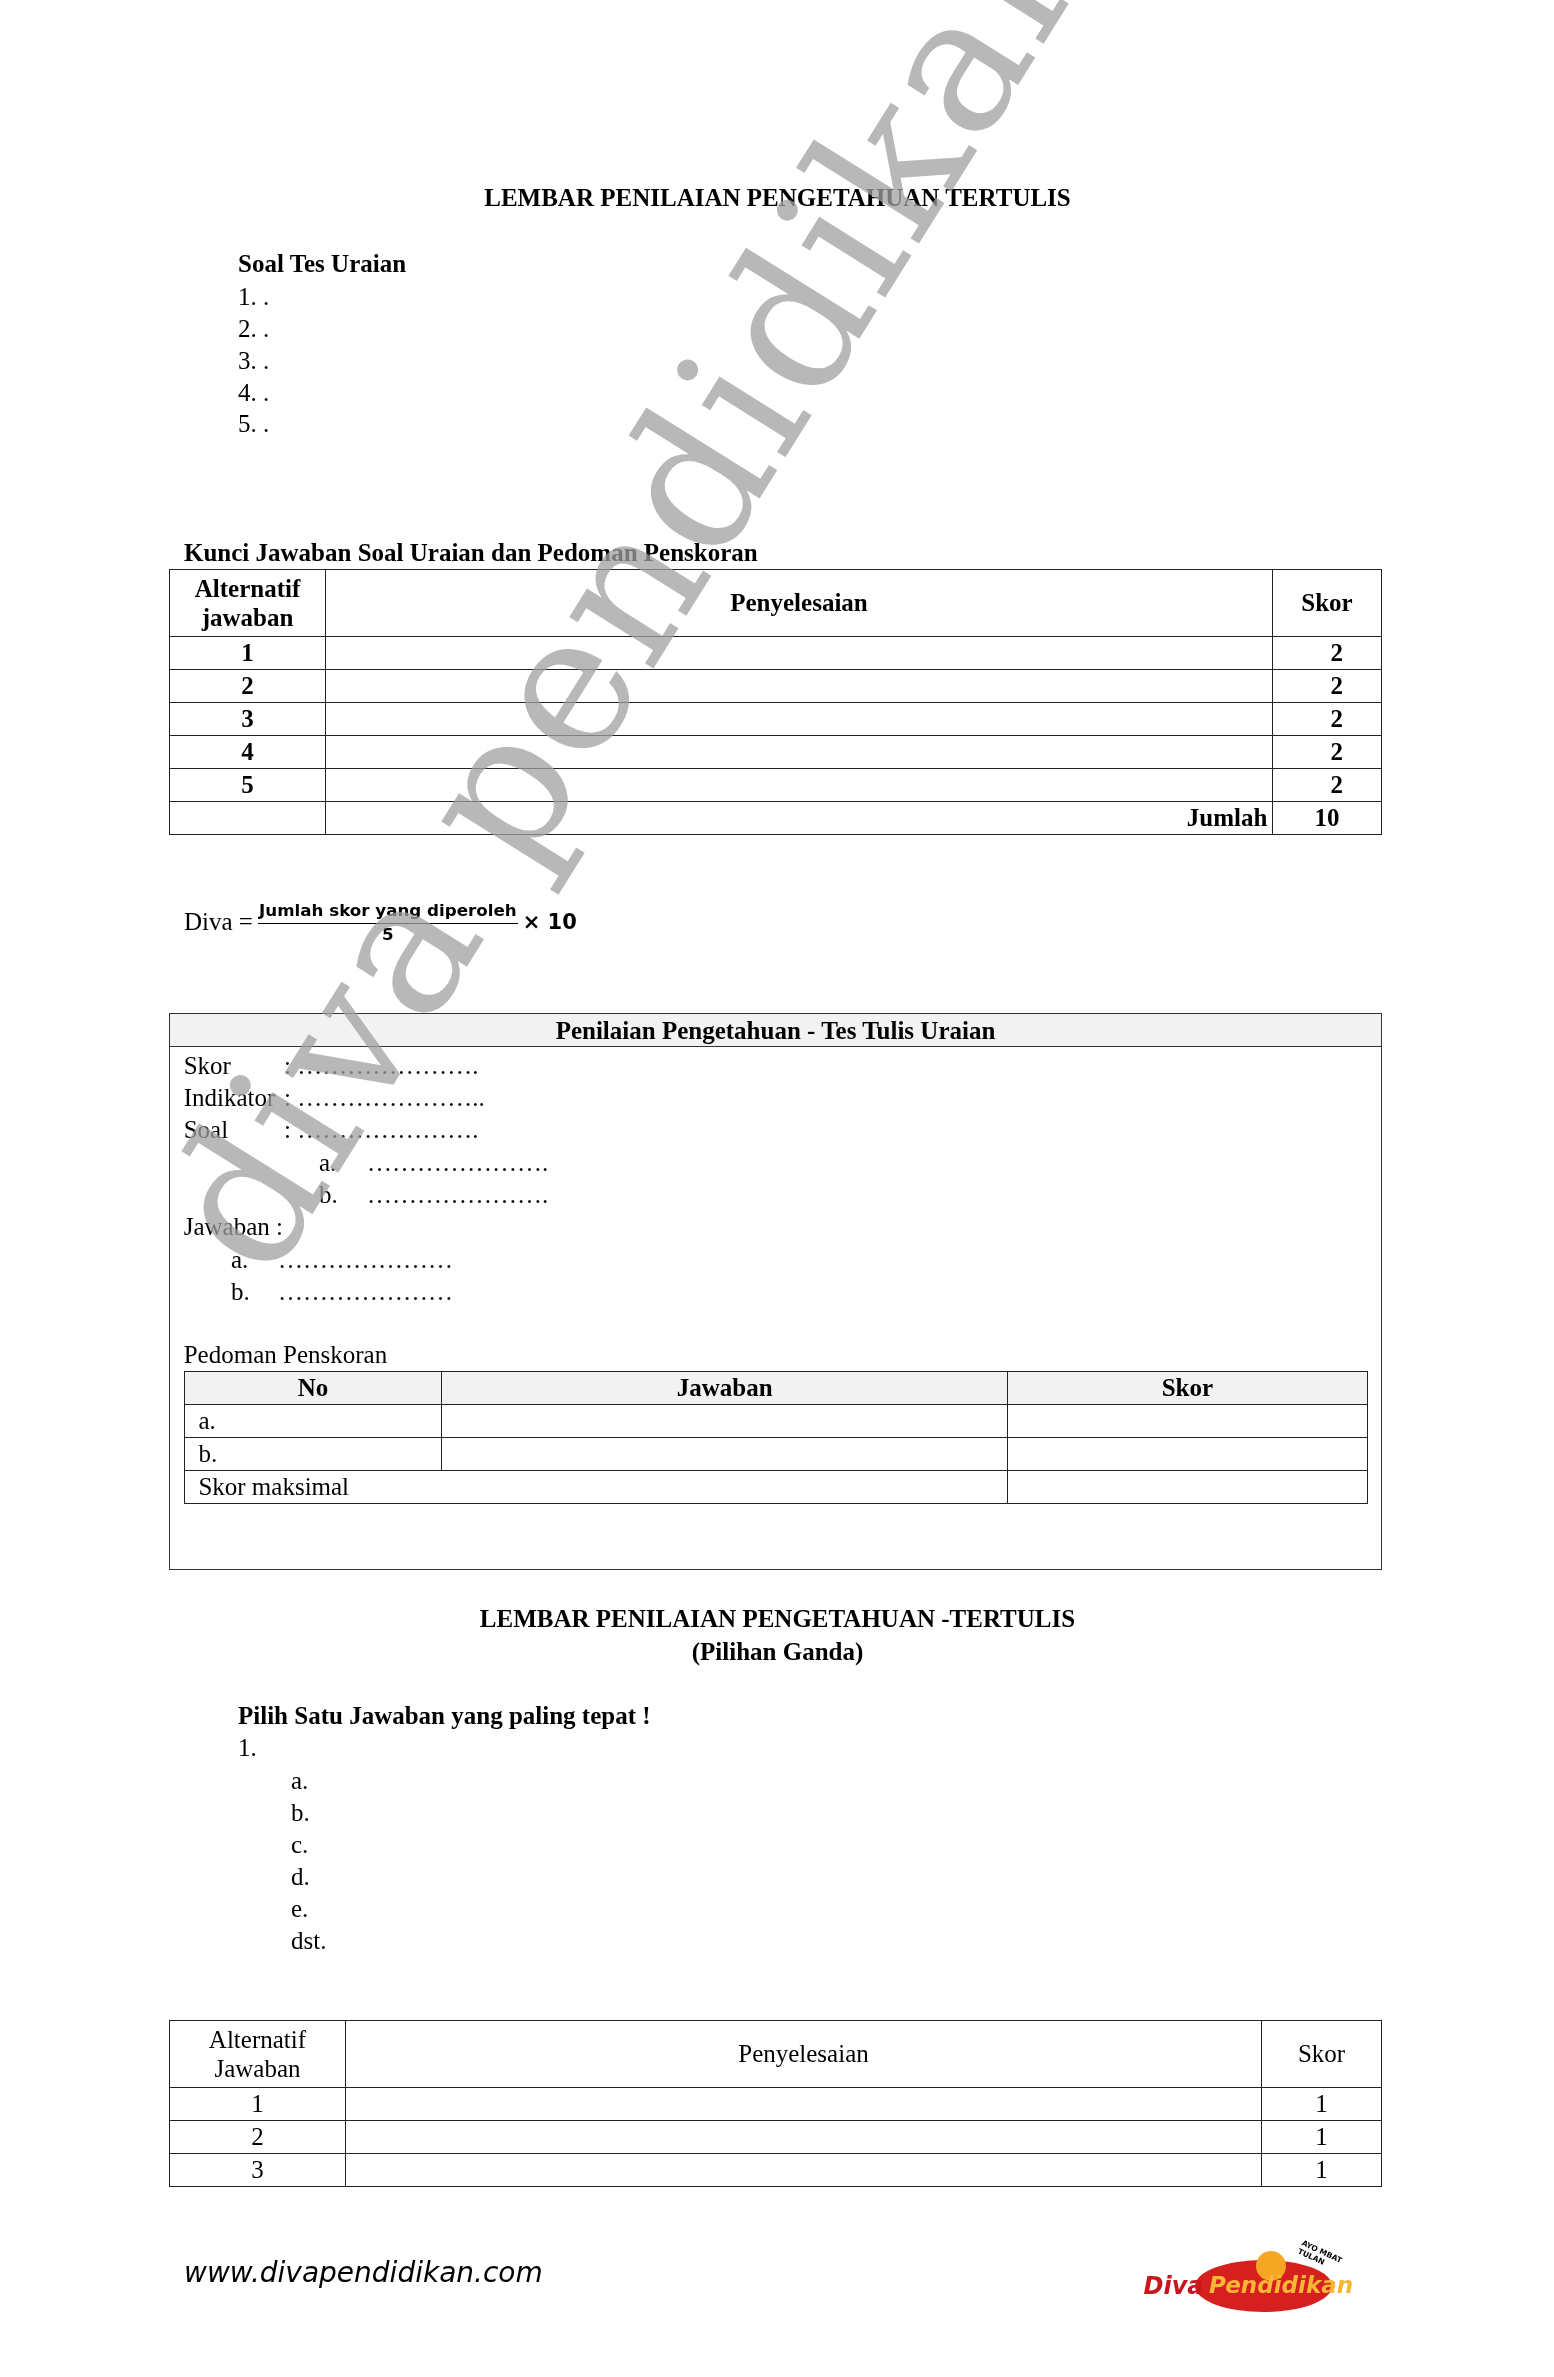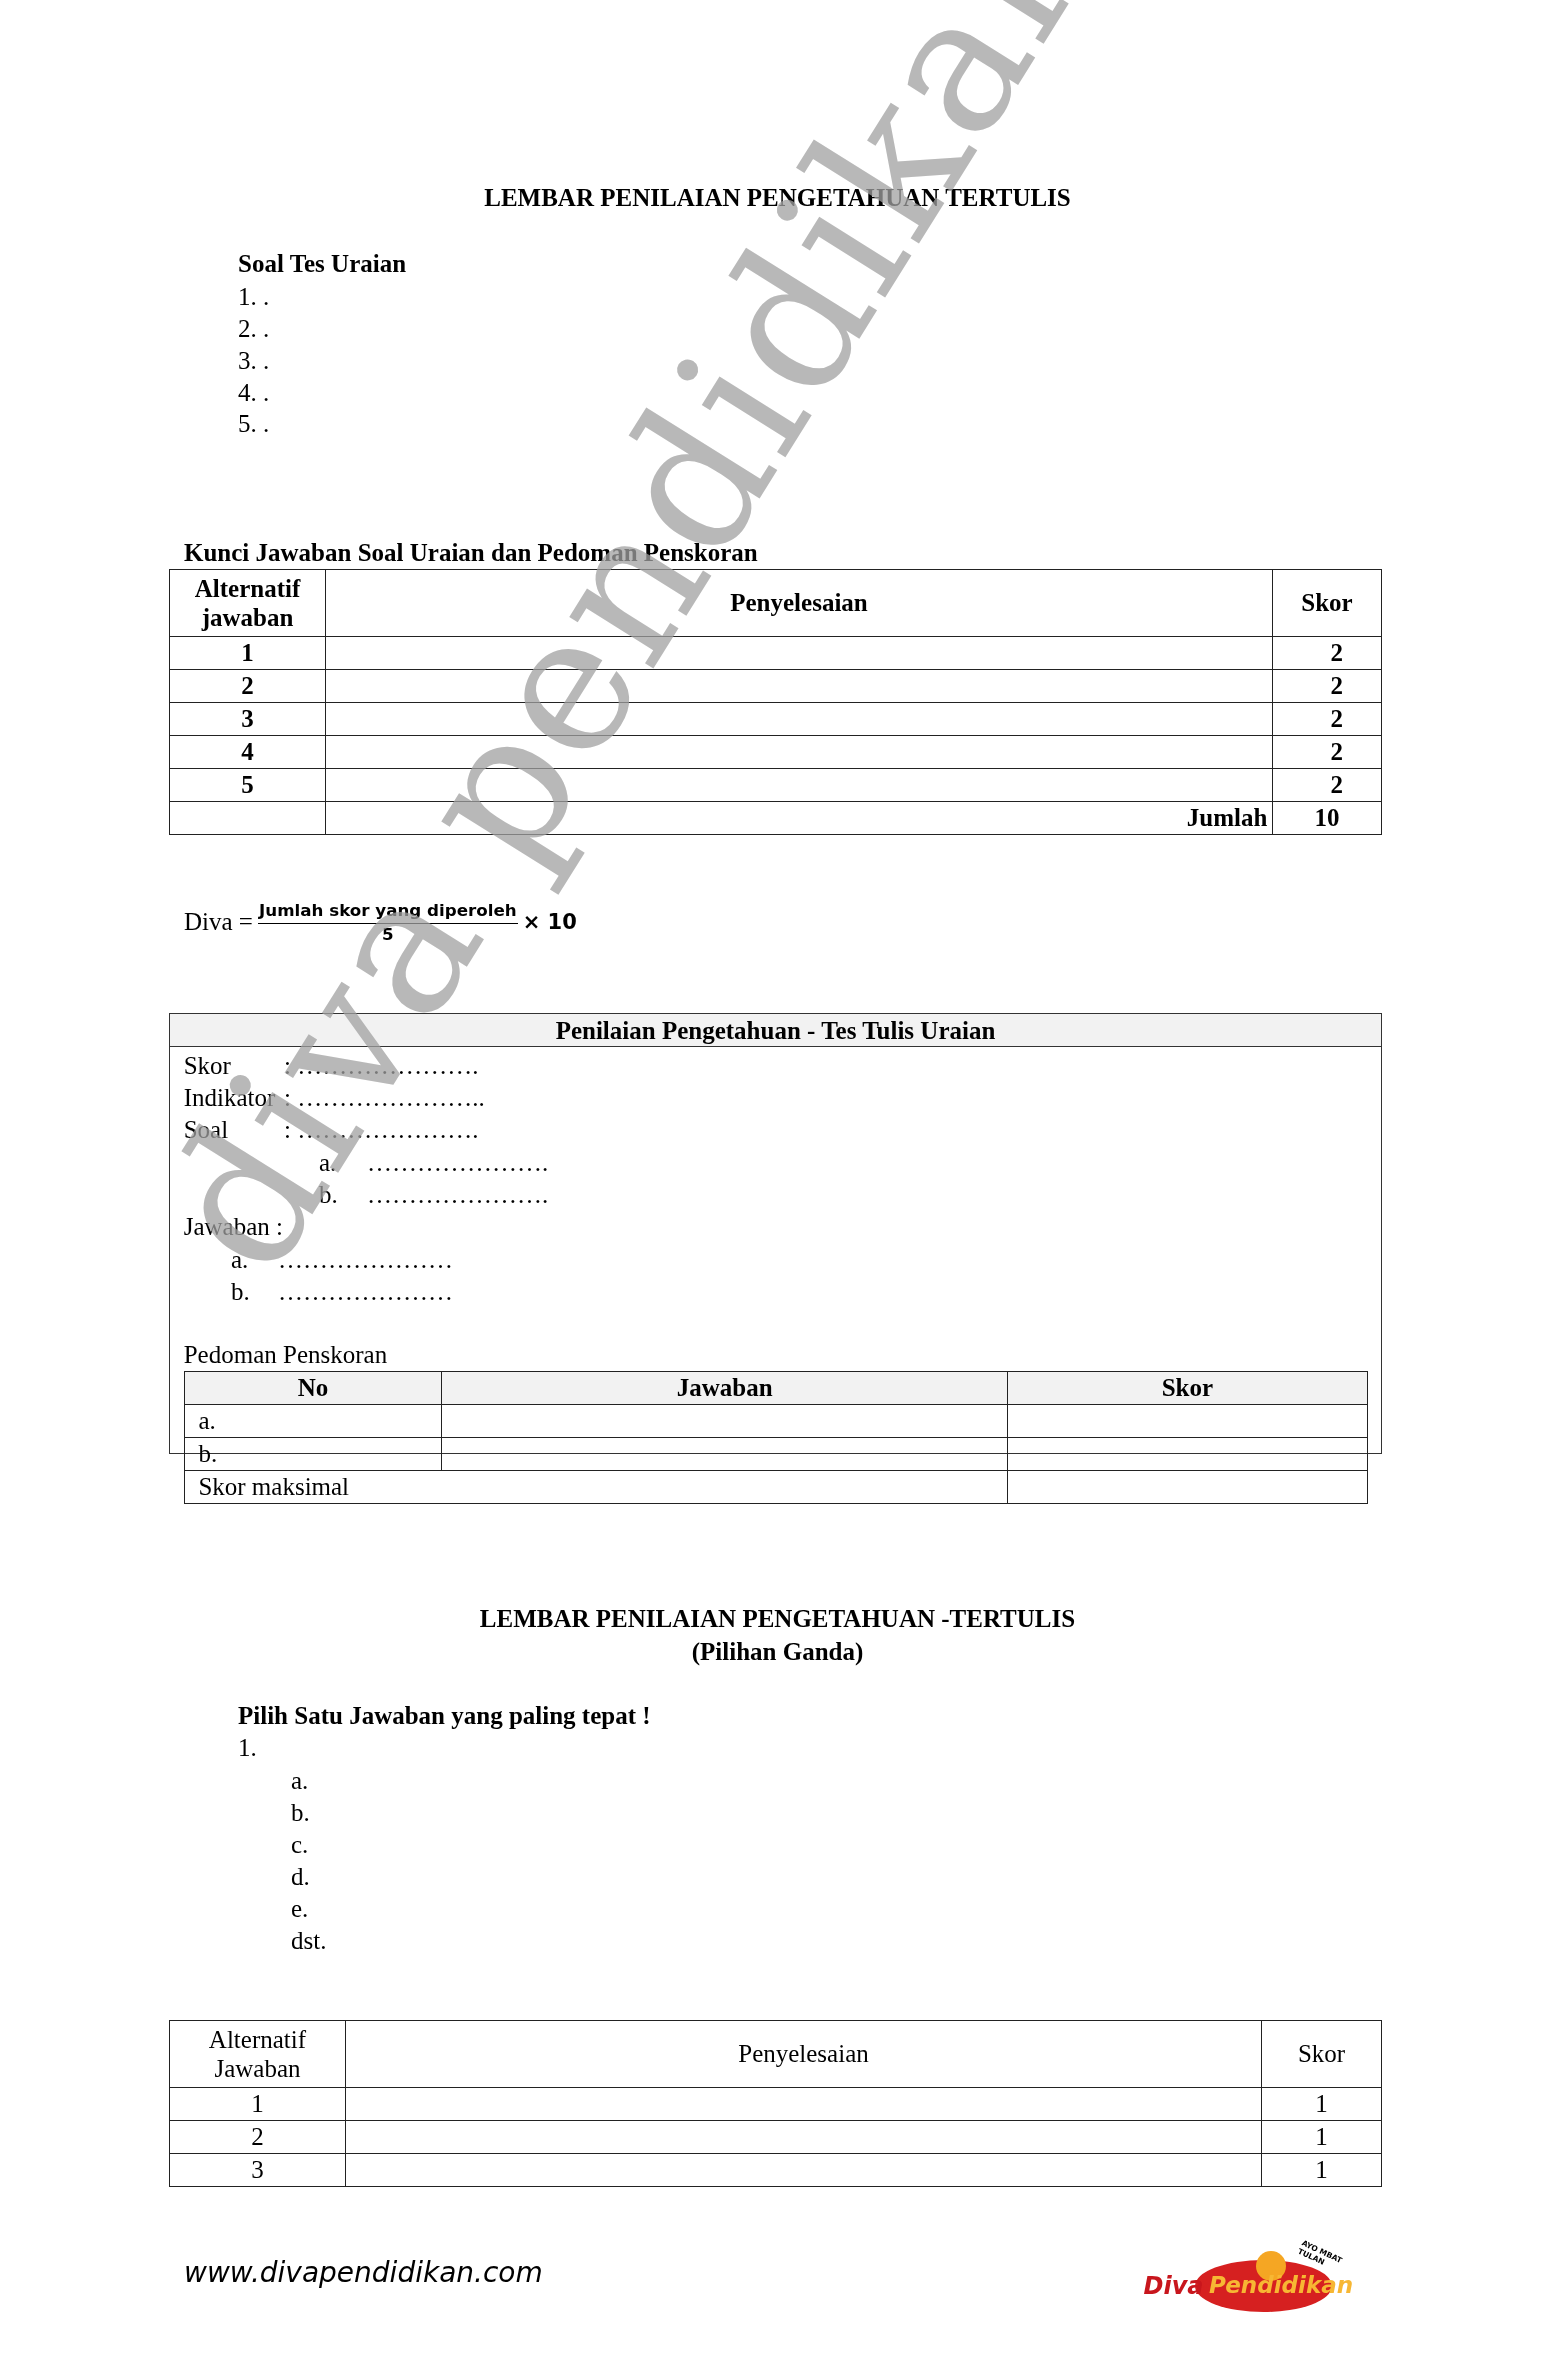--- a/index.html
+++ b/index.html
@@ -94,21 +94,21 @@
 
   <div class="formula">
     <span>Diva =</span>
     <span class="frac">
       <span class="num">Jumlah skor yang diperoleh</span>
       <span class="den">5</span>
     </span>
     <span class="times">× 10</span>
   </div>
 
-  <div class="box" style="left:169px; top:1013px; width:1213px; height:441px;">
+  <div class="box" style="left:169px; top:1013px; width:1213px; height:557px;">
     <div class="box-head">Penilaian Pengetahuan - Tes Tulis Uraian</div>
 
     <div class="abs t32" style="left:13.7px; top:36px;">Skor</div>
     <div class="abs t32" style="left:114px; top:36px;">:  ………………….</div>
 
     <div class="abs t32" style="left:13.7px; top:68px;">Indikator</div>
     <div class="abs t32" style="left:114px; top:68px;">:  …………………..</div>
 
     <div class="abs t32" style="left:13.7px; top:100px;">Soal</div>
     <div class="abs t32" style="left:114px; top:100px;">:  ………………….</div>

